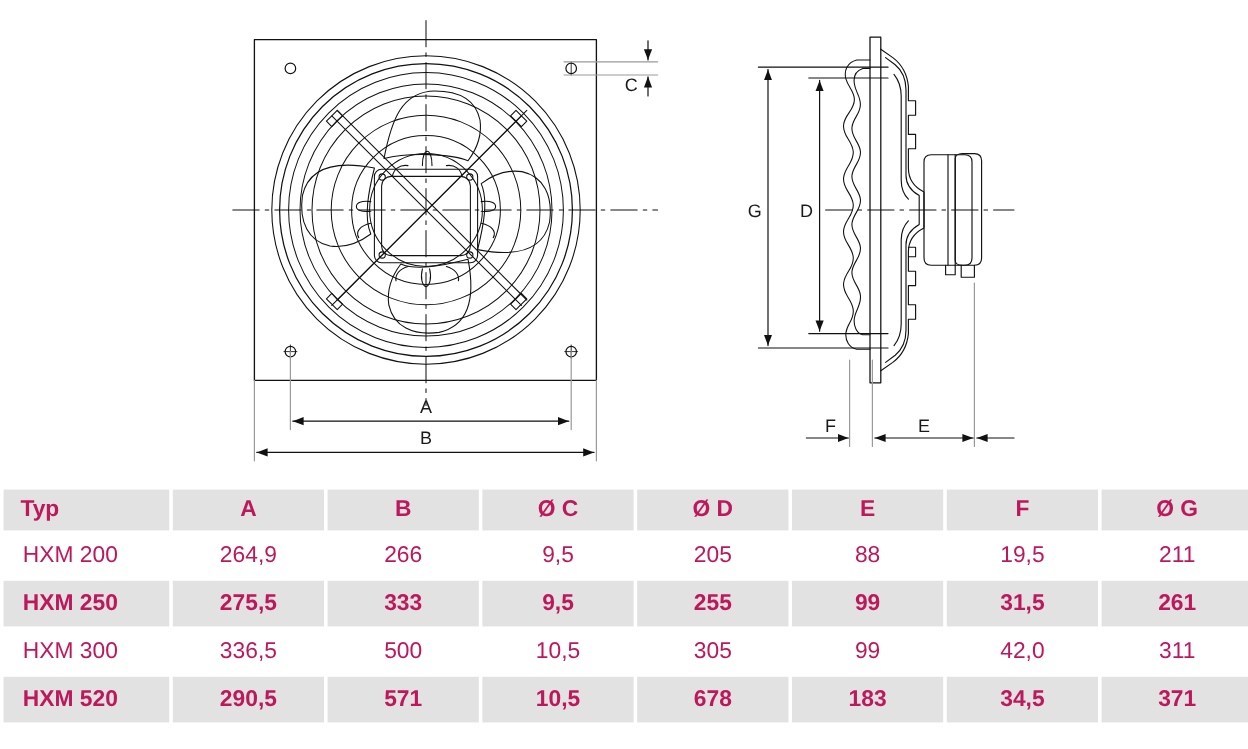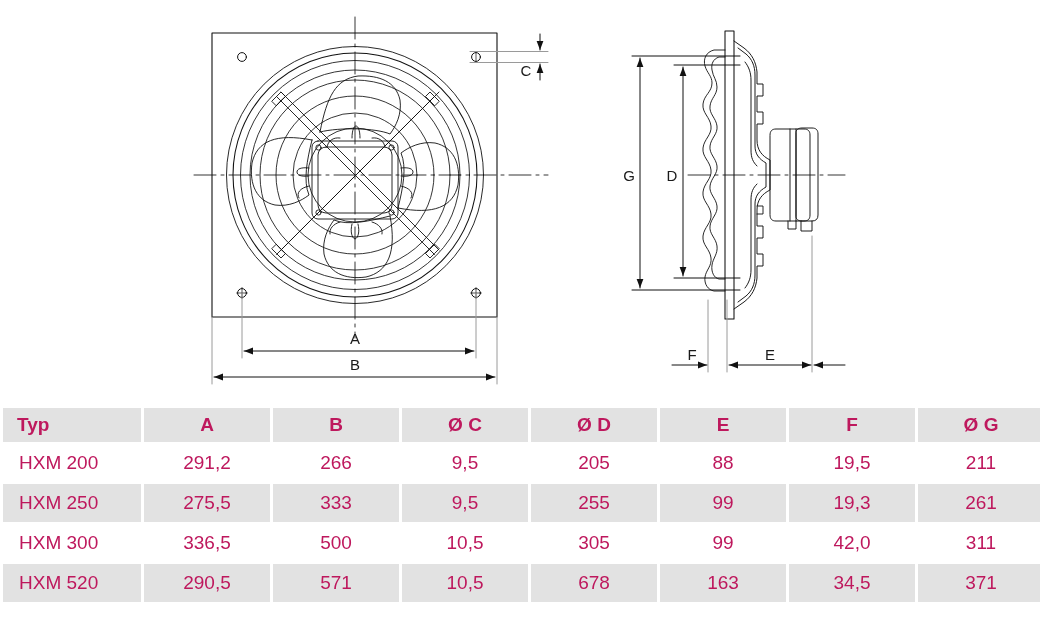--- a/index.html
+++ b/index.html
@@ -35,20 +35,21 @@
     font-size:19px;
     font-weight:normal;
     text-align:center;
     vertical-align:middle;
     background:transparent;
     color:#be185d;
   }
   #spec-table tr.shaded td,
   #spec-table thead th{
     background:#e2e2e2;
+    font-weight:bold;
   }
   #spec-table thead th{
     font-weight:bold;
     font-size:19px;
     height:34px;
   }
   #spec-table thead th.typcol,
   #spec-table td.typcol{
     text-align:left;
     padding-left:16px;
@@ -283,54 +284,54 @@
         <th>Ø C</th>
         <th>Ø D</th>
         <th>E</th>
         <th>F</th>
         <th>Ø G</th>
       </tr>
     </thead>
     <tbody>
       <tr>
         <td class="typcol">HXM 200</td>
-        <td>291,2</td>
+        <td>264,9</td>
         <td>266</td>
         <td>9,5</td>
         <td>205</td>
         <td>88</td>
         <td>19,5</td>
         <td>211</td>
       </tr>
       <tr class="shaded">
         <td class="typcol">HXM 250</td>
         <td>275,5</td>
         <td>333</td>
         <td>9,5</td>
         <td>255</td>
         <td>99</td>
-        <td>19,3</td>
+        <td>31,5</td>
         <td>261</td>
       </tr>
       <tr>
         <td class="typcol">HXM 300</td>
         <td>336,5</td>
         <td>500</td>
         <td>10,5</td>
         <td>305</td>
         <td>99</td>
         <td>42,0</td>
         <td>311</td>
       </tr>
       <tr class="shaded">
         <td class="typcol">HXM 520</td>
         <td>290,5</td>
         <td>571</td>
         <td>10,5</td>
         <td>678</td>
-        <td>163</td>
+        <td>183</td>
         <td>34,5</td>
         <td>371</td>
       </tr>
     </tbody>
   </table>
 
 </div>
 
 </body></html>

